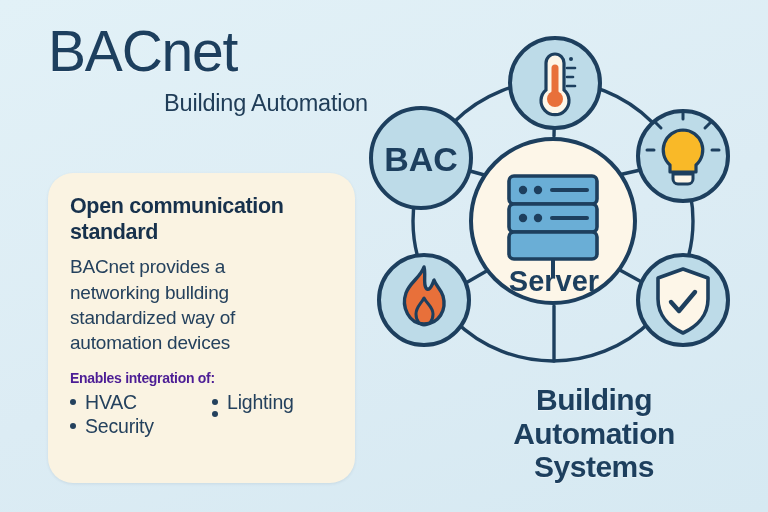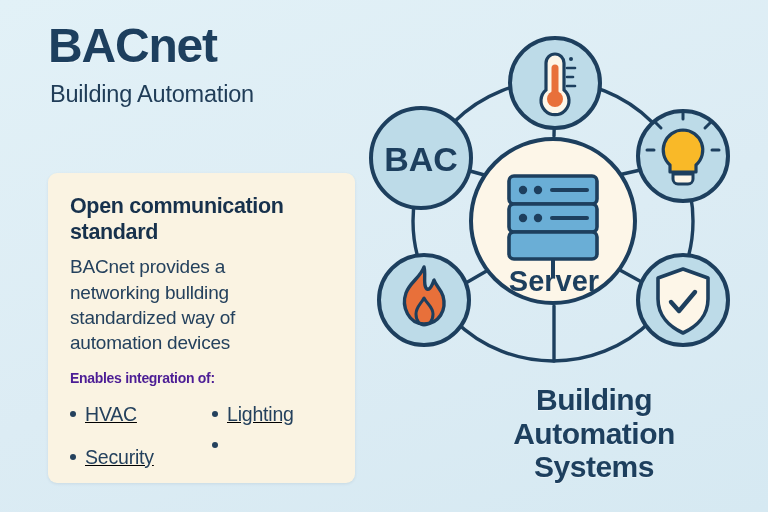--- a/index.html
+++ b/index.html
@@ -24,46 +24,47 @@
   }
 
   
   .left-col {
     position: absolute;
     left: 48px;
     top: 22px;
     width: 320px;
   }
   .title {
-    font-size: 48px;
-    font-weight: bold;
+    font-size: 57px;
+    font-weight: normal;
     color: #1d3f5e;
     letter-spacing: -1.2px;
     line-height: 1.02;
     margin: 0;
     text-shadow: 0 1px 0 rgba(255,255,255,0.45);
   }
   .subtitle {
     margin: 9px 0 0 2px;
     font-size: 23.5px;
     font-weight: 400;
     color: #203d58;
     line-height: 1.26;
     letter-spacing: -0.2px;
+    text-align: right;
   }
   .subtitle span { display: block; }
 
   .info-card {
     position: absolute;
     left: 48px;
     top: 173px;
     width: 307px;
     height: 310px;
     background: #faf3e2;
-    border-radius: 9px;
+    border-radius: 25px;
     box-shadow: 0 1px 3px rgba(40,70,95,0.10);
     box-sizing: border-box;
     padding: 20px 22px 0 22px;
   }
   .card-heading {
     font-size: 21.5px;
     font-weight: bold;
     color: #17314c;
     line-height: 1.22;
     letter-spacing: -0.35px;
@@ -80,25 +81,24 @@
   .card-body span { display: block; }
 
   .enables-heading {
     margin: 14px 0 0 0;
     font-size: 14px;
     font-weight: bold;
     color: #4c1d95;
     letter-spacing: -0.3px;
   }
   .bullet-grid {
-    margin-top: 17px;
+    margin-top: 5px;
     display: grid;
     grid-template-columns: 142px 1fr;
-    row-gap: 20px;
-    text-decoration: underline;
+    row-gap: 1px;
   }
   .bullet {
     font-size: 19.5px;
     color: #24415d;
     letter-spacing: -0.2px;
     display: flex;
     align-items: baseline;
   }
   .bullet .dot {
     display: inline-block;

